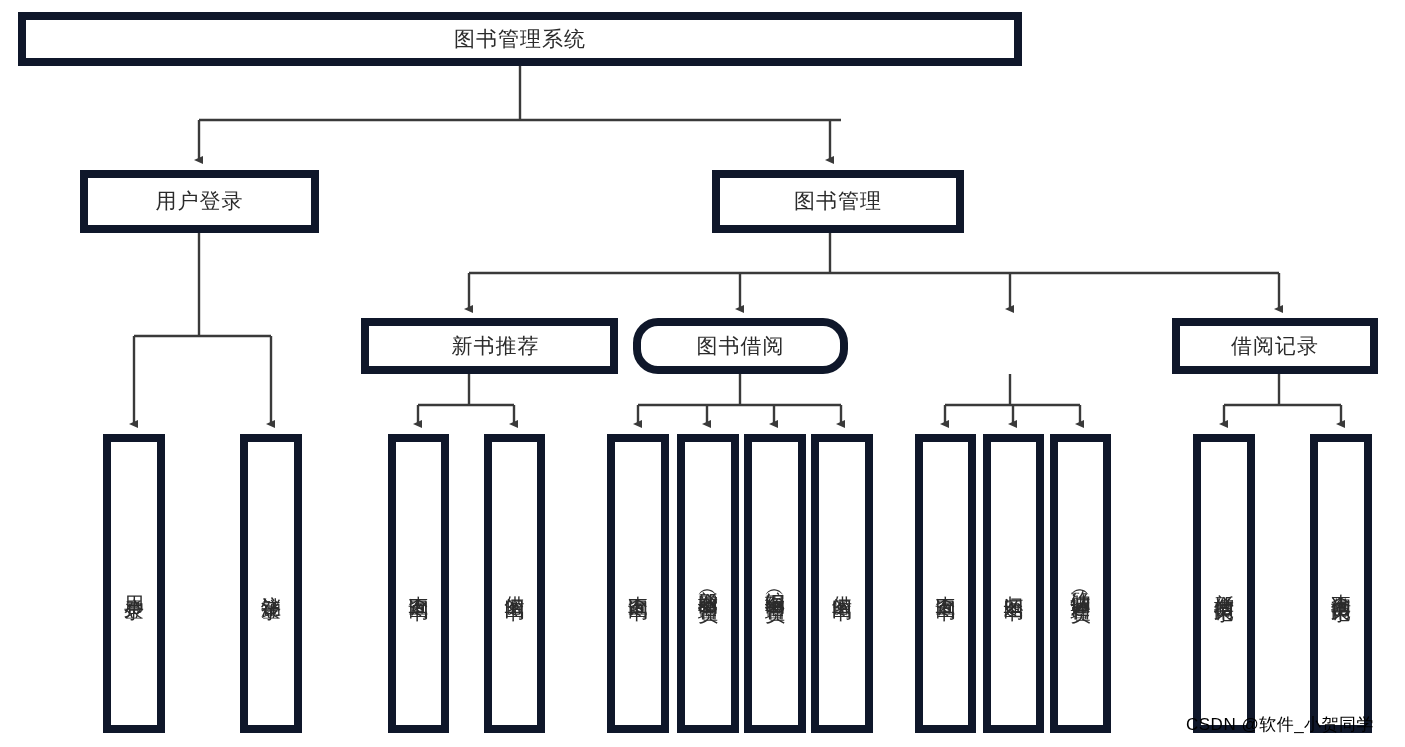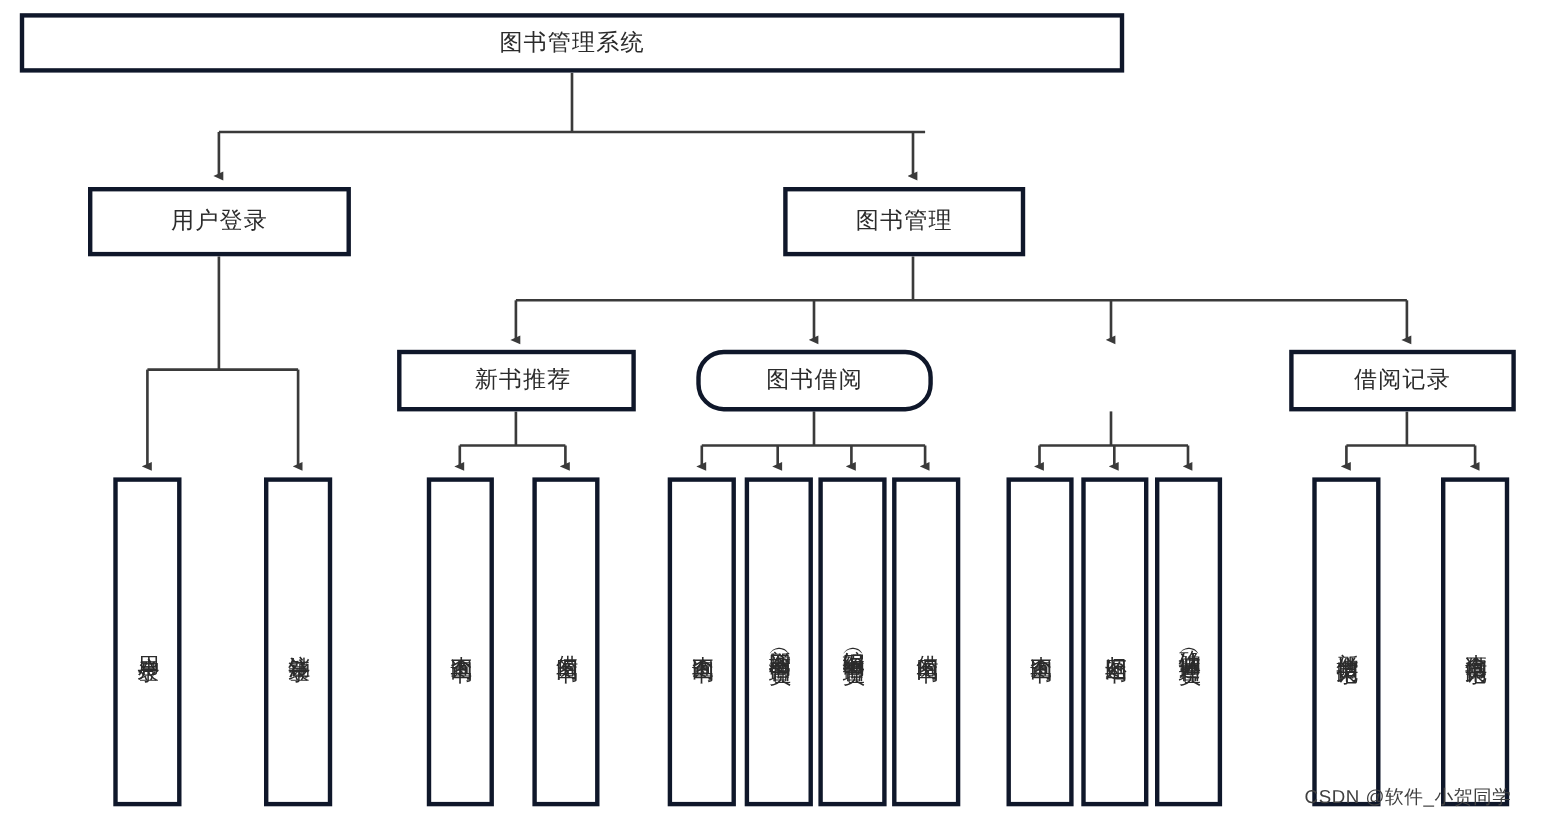--- a/index.html
+++ b/index.html
@@ -21,21 +21,21 @@
     position: absolute;
     left: 0;
     top: 0;
     width: 1405px;
     height: 747px;
     pointer-events: none;
   }
   .node {
     position: absolute;
     box-sizing: border-box;
-    border: 4px solid #0f172a;
+    border: 8px solid #0f172a;
     background: #ffffff;
     display: flex;
     align-items: center;
     justify-content: center;
     color: #2b2b2b;
     line-height: 1.16;
     text-align: center;
   }
   .node.horiz {
     font-size: 21px;
@@ -55,21 +55,21 @@
     max-height: 100%;
   }
   .node .txt {
     display: block;
   }
   .watermark {
     position: absolute;
     left: 1186px;
     top: 713px;
     font-size: 17px;
-    color: #404040;
+    color: #000000;
     white-space: nowrap;
     letter-spacing: 0.5px;
   }
 </style>
 </head>
 <body>
 
 <div id="canvas">
 
   <svg class="connectors" viewBox="0 0 1405 747" xmlns="http://www.w3.org/2000/svg">
@@ -123,25 +123,25 @@
     </g>
   </svg>
 
   <div class="node horiz" style="left:18px; top:12px; width:1004px; height:54px;">
     <span class="txt">图书管理系统</span>
   </div>
 
   <div class="node horiz" style="left:80px; top:170px; width:239px; height:63px;">
     <span class="txt">用户登录</span>
   </div>
-  <div class="node horiz" style="left:712px; top:170px; width:220px; height:63px;">
+  <div class="node horiz" style="left:712px; top:170px; width:252px; height:63px;">
     <span class="txt">图书管理</span>
   </div>
 
-  <div class="node horiz" style="left:361px; top:318px; width:217px; height:56px;padding-left:12px;">
+  <div class="node horiz" style="left:361px; top:318px; width:257px; height:56px;padding-left:12px;">
     <span class="txt">新书推荐</span>
   </div>
   <div class="node horiz" style="left:633px; top:318px; width:215px; height:56px;border-radius:25px;">
     <span class="txt">图书借阅</span>
   </div>
   <div class="node horiz" style="left:1172px; top:318px; width:206px; height:56px;">
     <span class="txt">借阅记录</span>
   </div>
 
   <div class="node vert" style="left:103px; top:434px; width:62px; height:299px;">

